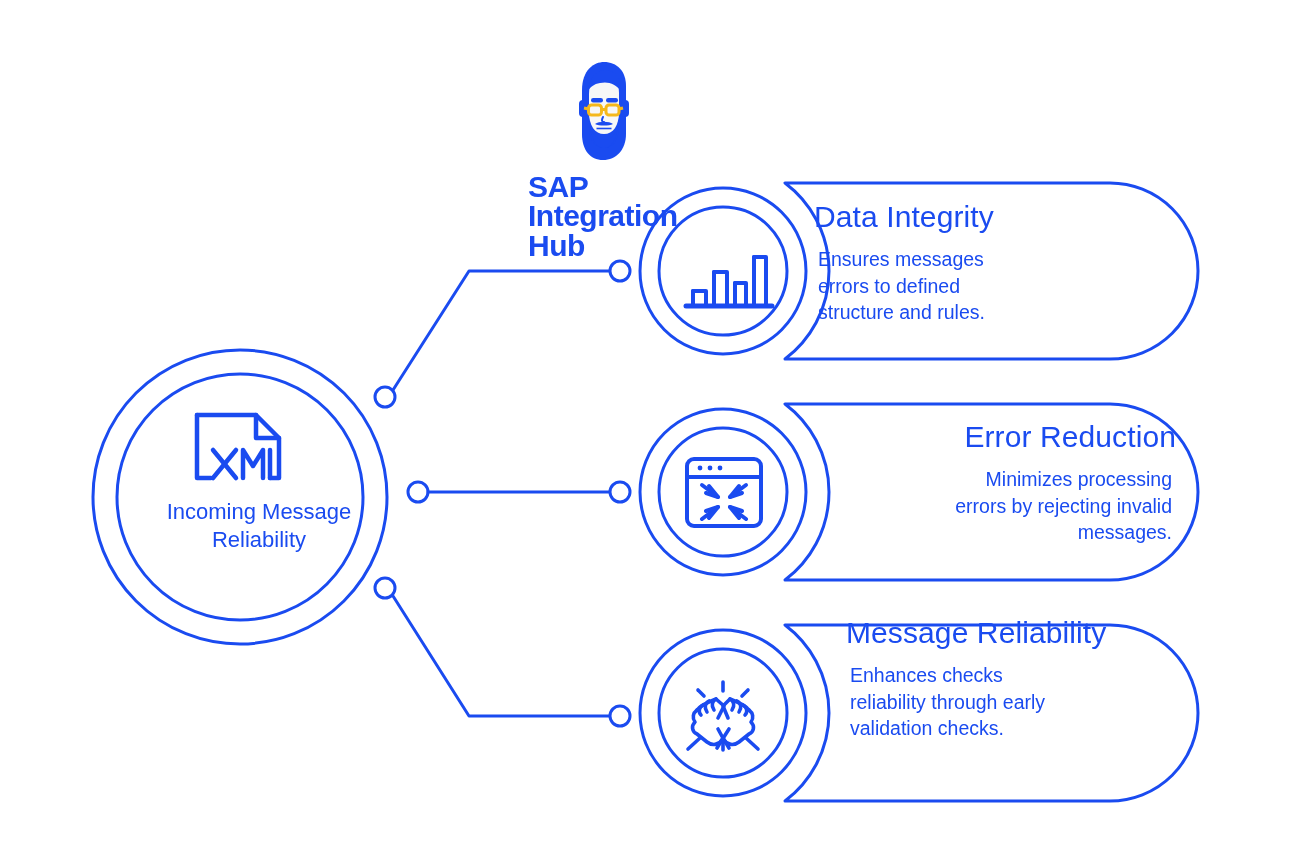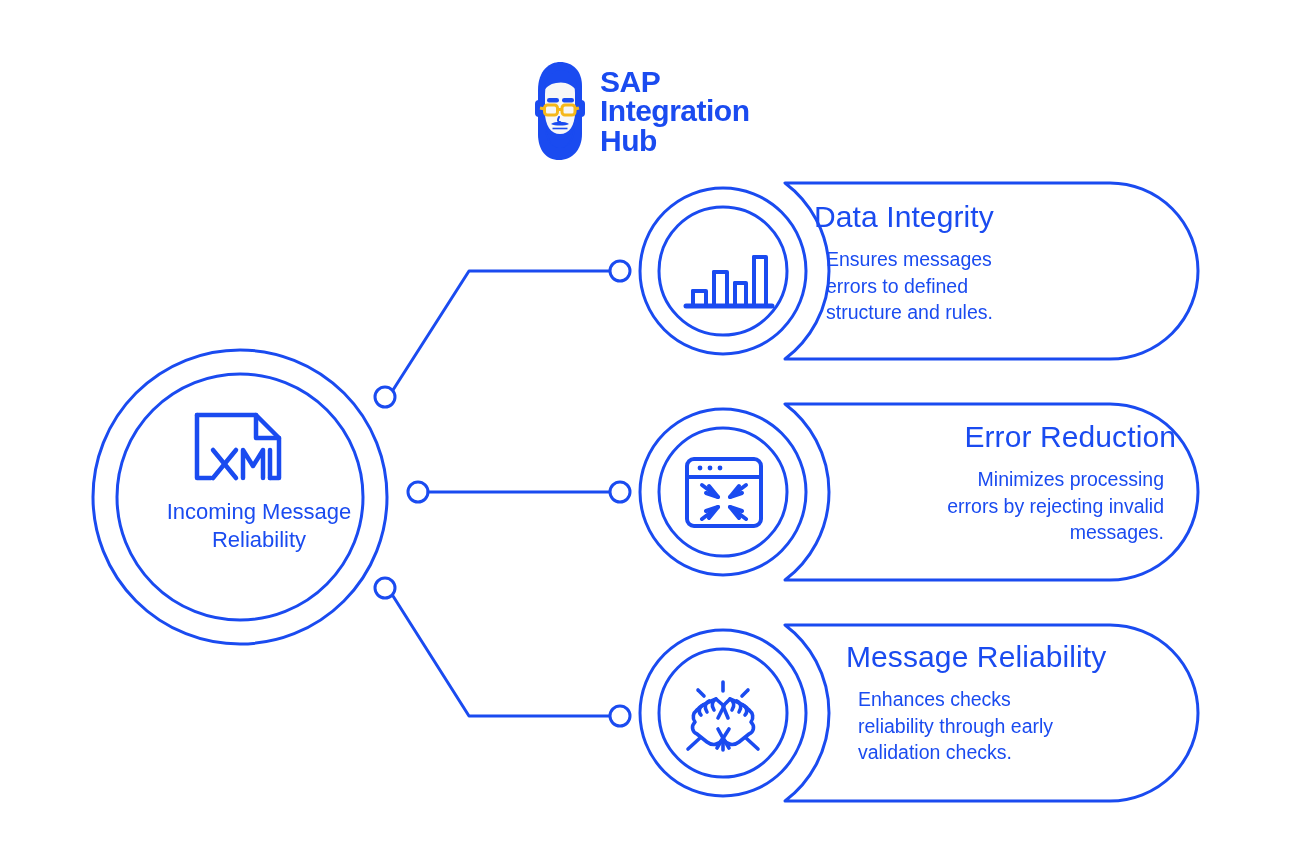--- a/index.html
+++ b/index.html
@@ -23,20 +23,21 @@
   }
 
   
   .logo-block {
     position: absolute;
     left: 528px;
     top: 60px;
     display: flex;
     align-items: center;
     gap: 10px;
+    flex-direction: column;
   }
   .logo-mark { width: 62px; height: 102px; display: block; }
   .logo-words {
     display: flex;
     flex-direction: column;
     line-height: 0.98;
     color: #1A4BF0;
     font-weight: 800;
     font-size: 30px;
     letter-spacing: -0.5px;
@@ -63,25 +64,25 @@
     font-weight: 400;
     letter-spacing: 0.1px;
     white-space: nowrap;
     margin: 0 0 12px 0;
   }
   .card-desc {
     color: #1A4BF0;
     font-size: 19.5px;
     font-weight: 400;
     line-height: 1.36;
-    margin: 12px;
+    margin: 4px;
   }
   #card-text-0 { left: 814px; top: 200px; }
   #card-text-1 { left: 846px; top: 420px; text-align: right; }
-  #card-text-2 { left: 846px; top: 640px; }
+  #card-text-2 { left: 846px; top: 616px; }
 
   .hub-label {
     position: absolute;
     left: 124px;
     top: 498px;
     width: 270px;
     text-align: center;
     color: #1A4BF0;
     font-size: 22px;
     line-height: 1.28;

